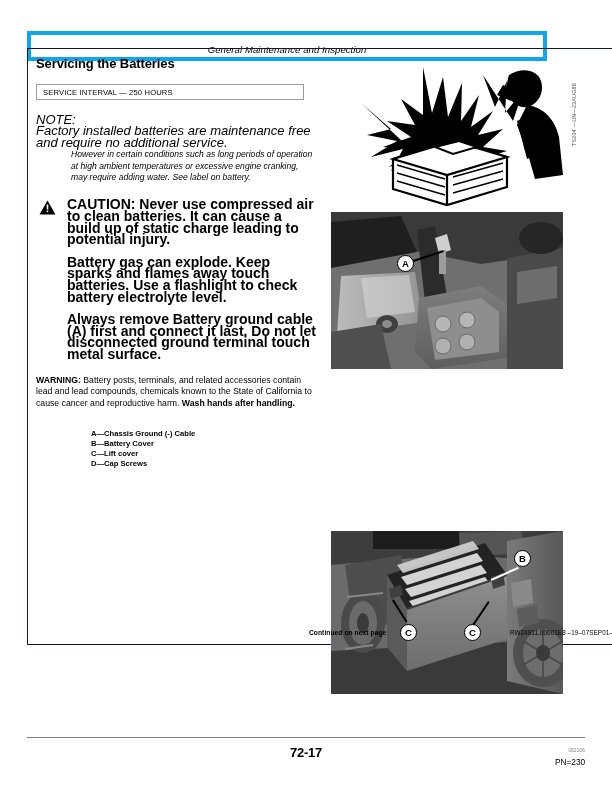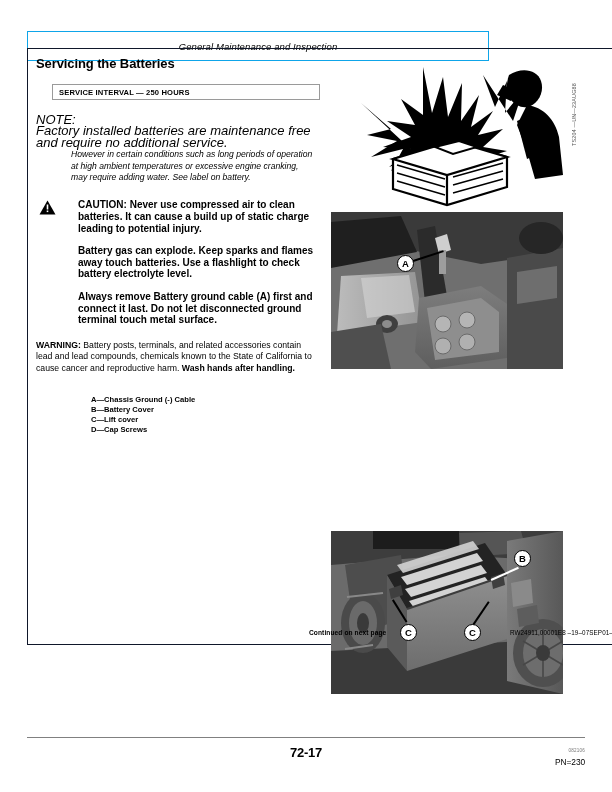--- a/index.html
+++ b/index.html
@@ -14,23 +14,23 @@
     font-family: "Liberation Sans", sans-serif;
     color: #000000;
     overflow: hidden;
   }
 
   
   .header-box {
     position: absolute;
     left: 27px;
     top: 31px;
-    width: 462px;
+    width: 520px;
     height: 30px;
-    border: 1px solid #0ea5e9;
+    border: 4px solid #0ea5e9;
     box-sizing: border-box;
   }
   .header-title {
     position: absolute;
     left: 0;
     right: 0;
     top: 9px;
     text-align: center;
     font-size: 9.5px;
     font-style: italic;
@@ -60,24 +60,23 @@
     letter-spacing: -0.1px;
     margin: 0 0 13px 0;
   }
   .interval-box {
     border: 1px solid #9a9a9a;
     box-sizing: border-box;
     width: 268px;
     height: 16px;
     padding: 3px 0 0 6px;
     font-size: 7.6px;
-    font-weight: bold;
+    font-weight: normal;
     letter-spacing: 0.15px;
     margin-bottom: 14px;
-    margin-left: 16px;
   }
 
   .note-row {
     display: flex;
     font-size: 13px;
     font-style: italic;
     line-height: 11.4px;
     flex-direction: column;
   }
   .note-label {
@@ -100,22 +99,22 @@
     min-height: 20px;
   }
   .caution-icon {
     position: absolute;
     left: 3px;
     top: 1px;
     width: 17px;
     height: 15px;
   }
   .caution-body {
-    margin-left: 42px;
-    font-size: 10px;
+    margin-left: 31px;
+    font-size: 14px;
     font-weight: bold;
     line-height: 11.6px;
   }
   .caution-body p { margin: 0 0 11px 0; }
   .caution-body p:last-child { margin-bottom: 0; }
 
   .body-para {
     margin-top: 14px;
     font-size: 8.7px;
     line-height: 11.6px;

